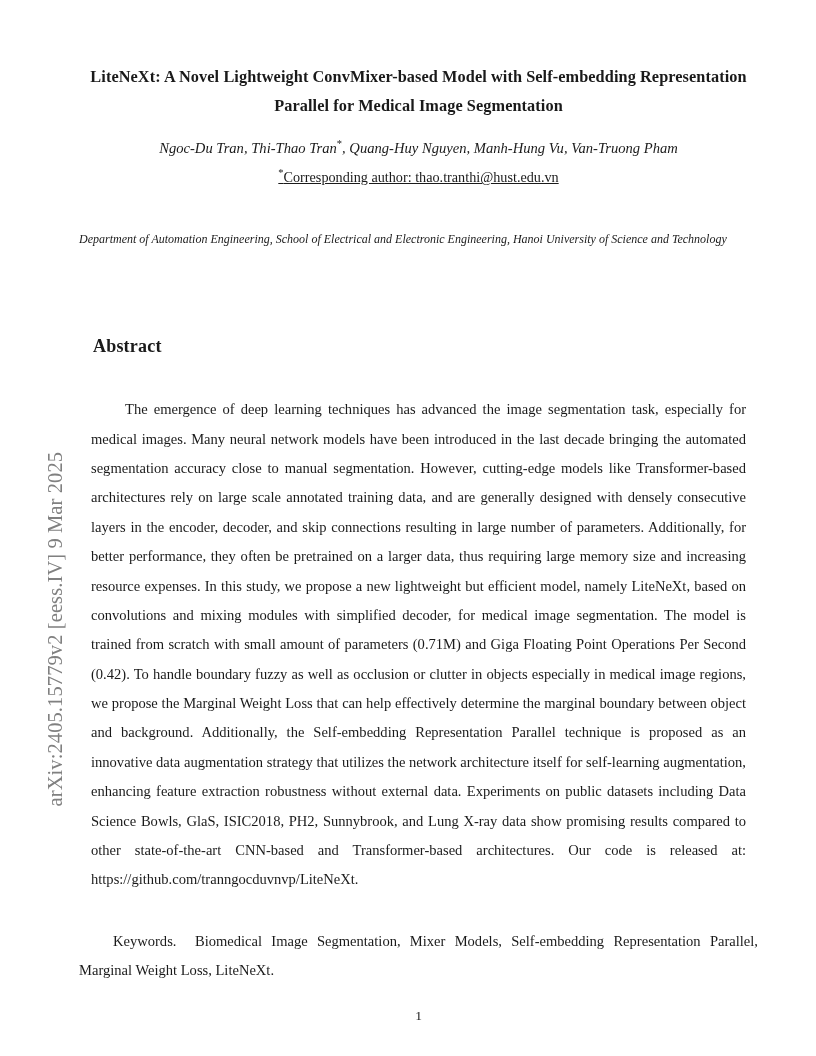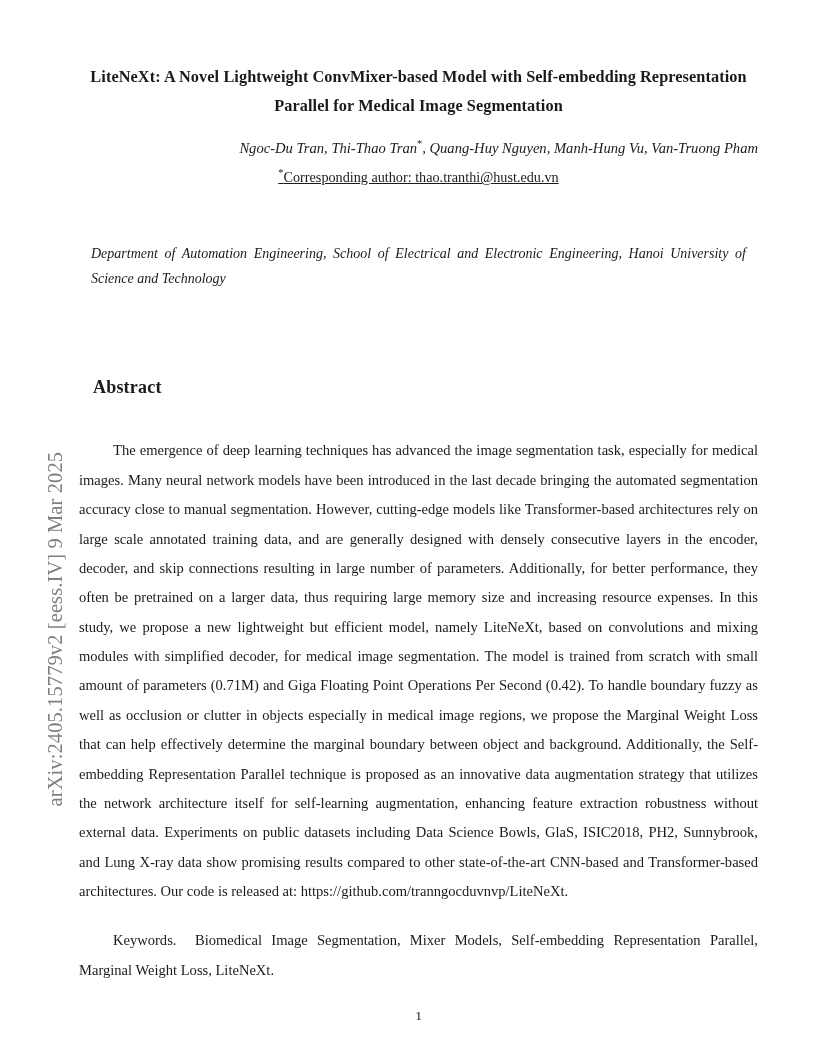--- a/index.html
+++ b/index.html
@@ -56,55 +56,55 @@
     line-height: 1.78;
     text-align: center;
     letter-spacing: 0.08px;
   }
 
   #authors {
     margin: 0;
     padding-top: 16px;
     font-size: 14.6px;
     font-style: italic;
-    text-align: right;
+    text-align: center;
     line-height: 1.55;
   }
   #authors .star { font-style: normal; vertical-align: super; font-size: 10.5px; }
 
   #corresponding {
     margin: 0;
     padding-top: 6px;
     font-size: 14.2px;
     text-align: center;
     line-height: 1.5;
     text-decoration: underline;
   }
   #corresponding .star { vertical-align: super; font-size: 10.5px; }
 
   #affiliation {
-    margin: 12px;
+    margin: 0;
     padding-top: 40px;
-    font-size: 14px;
+    font-size: 12px;
     font-style: italic;
     line-height: 1.82;
     text-align: justify;
     text-justify: inter-word;
   }
 
   #abstract-heading {
     margin: 14px;
     padding-top: 72px;
     font-size: 18px;
     font-weight: bold;
     letter-spacing: 0.2px;
   }
 
   #abstract-body {
-    margin: 0;
+    margin: 12px;
     padding-top: 24px;
     font-size: 14.55px;
     line-height: 2.02;
     text-align: justify;
     text-justify: inter-word;
     text-indent: 34px;
     hyphens: none;
   }
 
   #keywords {

